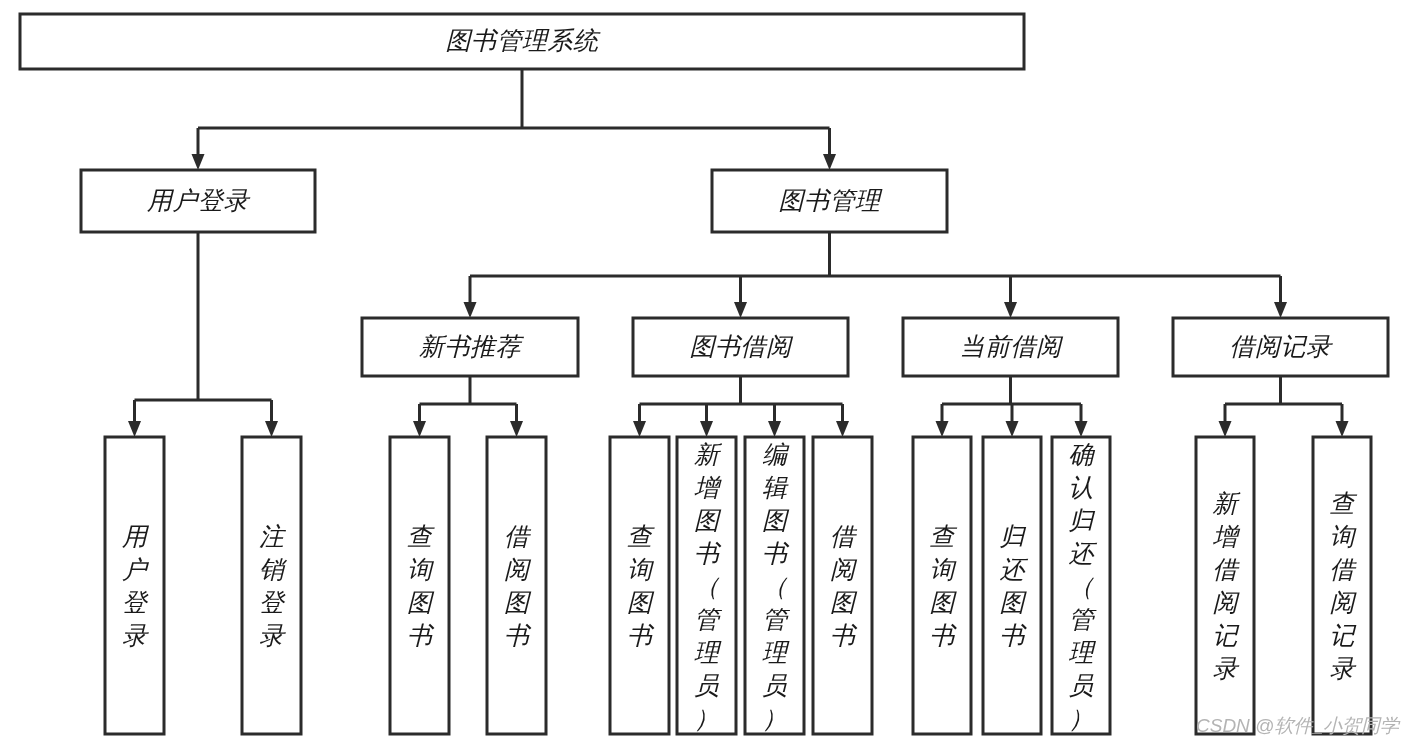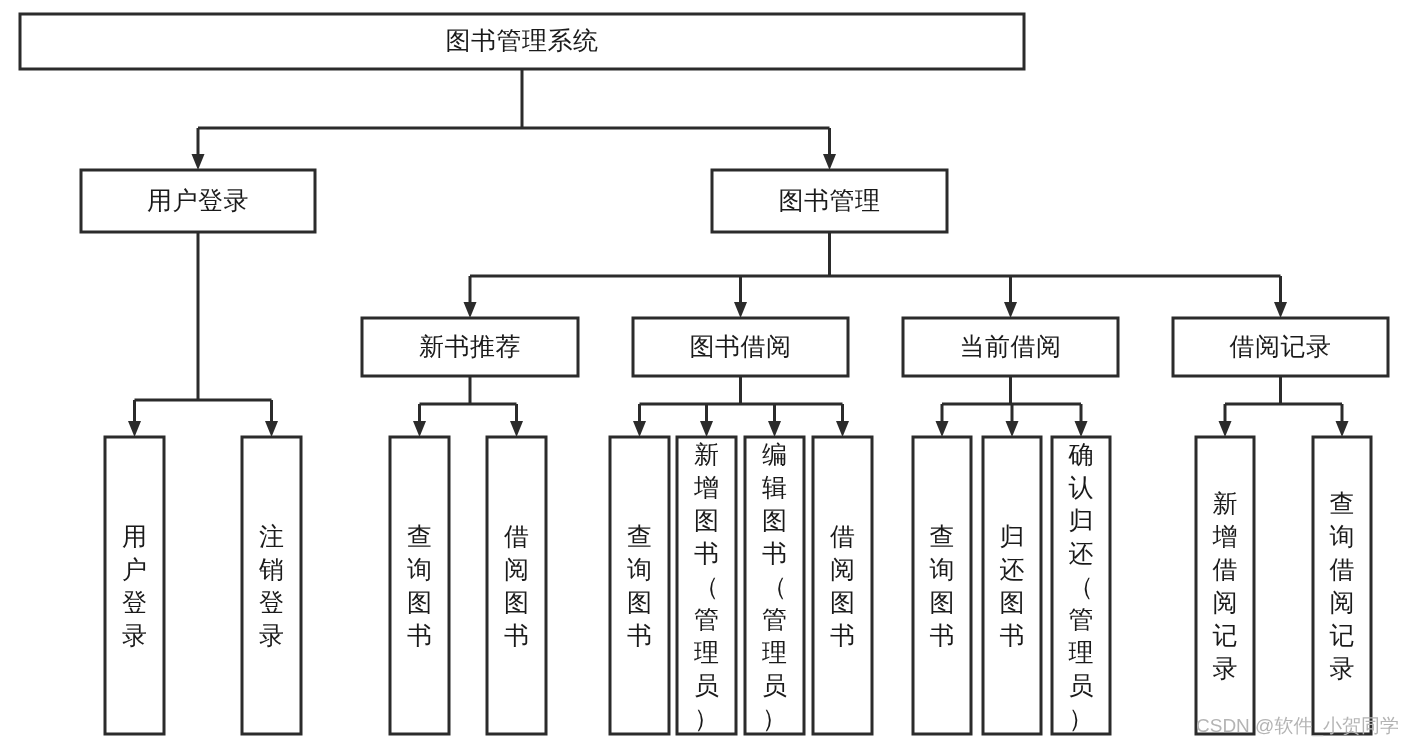--- a/index.html
+++ b/index.html
@@ -14,20 +14,21 @@
     font-family: "Liberation Sans", "DejaVu Sans", sans-serif;
     overflow: hidden;
     position: relative;
   }
   #diagram-root {
     position: absolute;
     left: 0;
     top: 0;
     width: 1405px;
     height: 647px;
+    font-style: italic;
   }
   svg.diagram-canvas {
     display: block;
     width: 1405px;
     height: 747px;
     background: #ffffff;
   }
   .node-box {
     fill: #ffffff;
     stroke: #2b2b2b;

